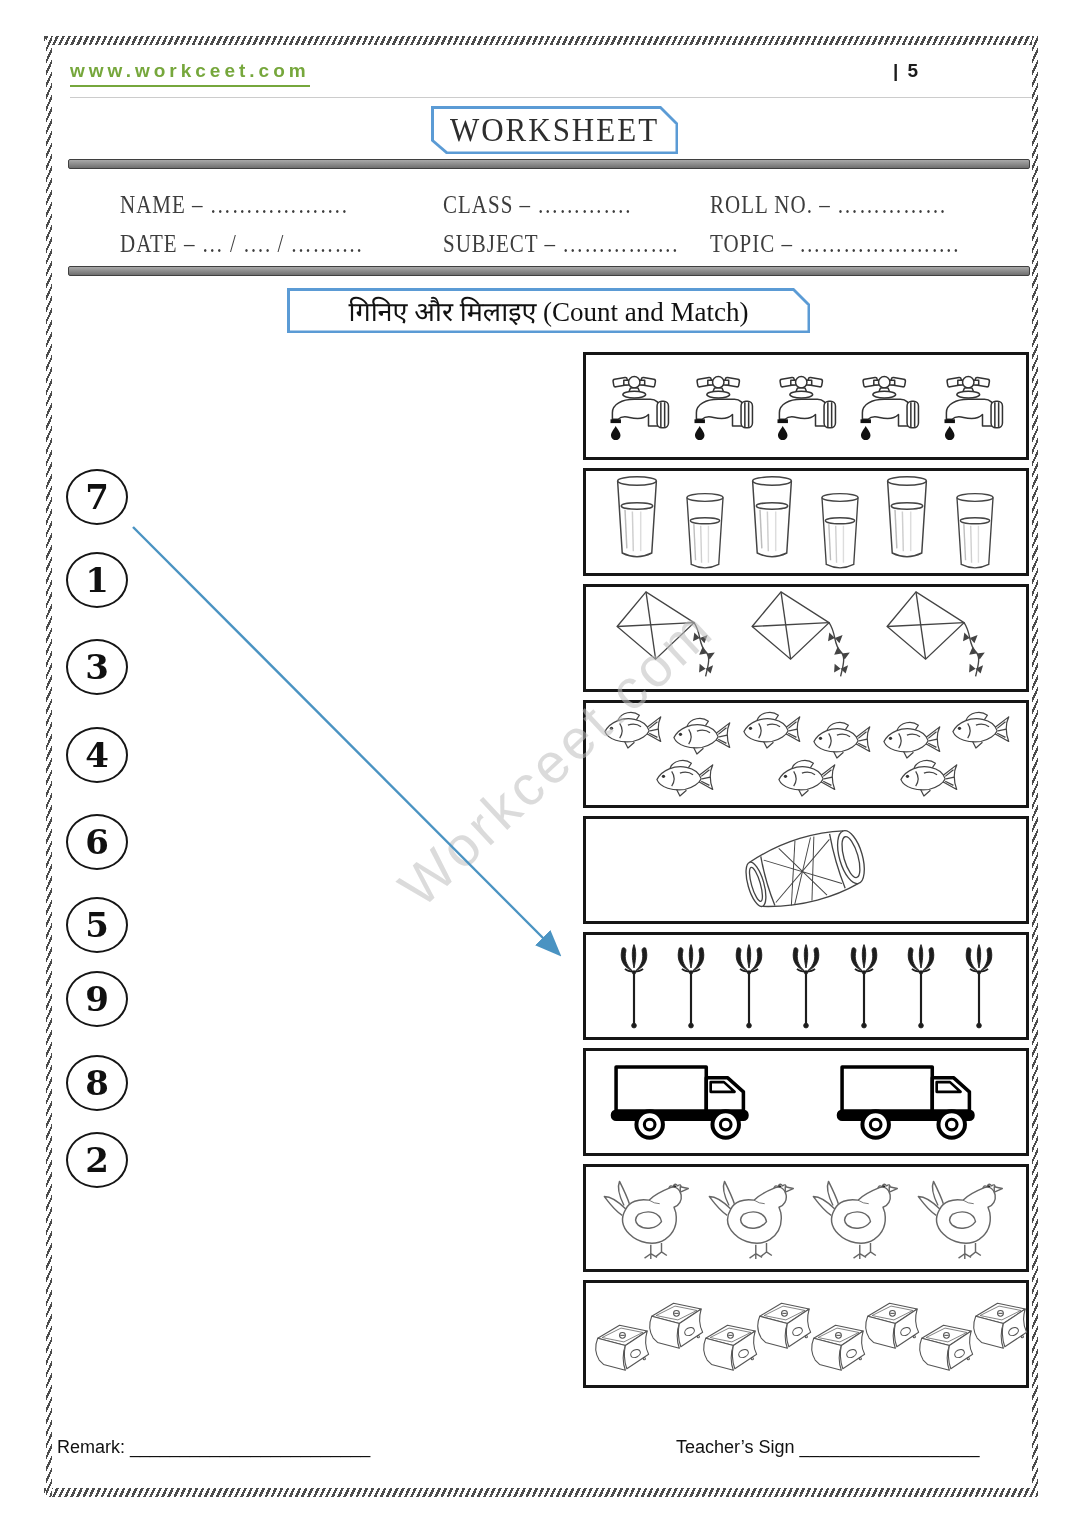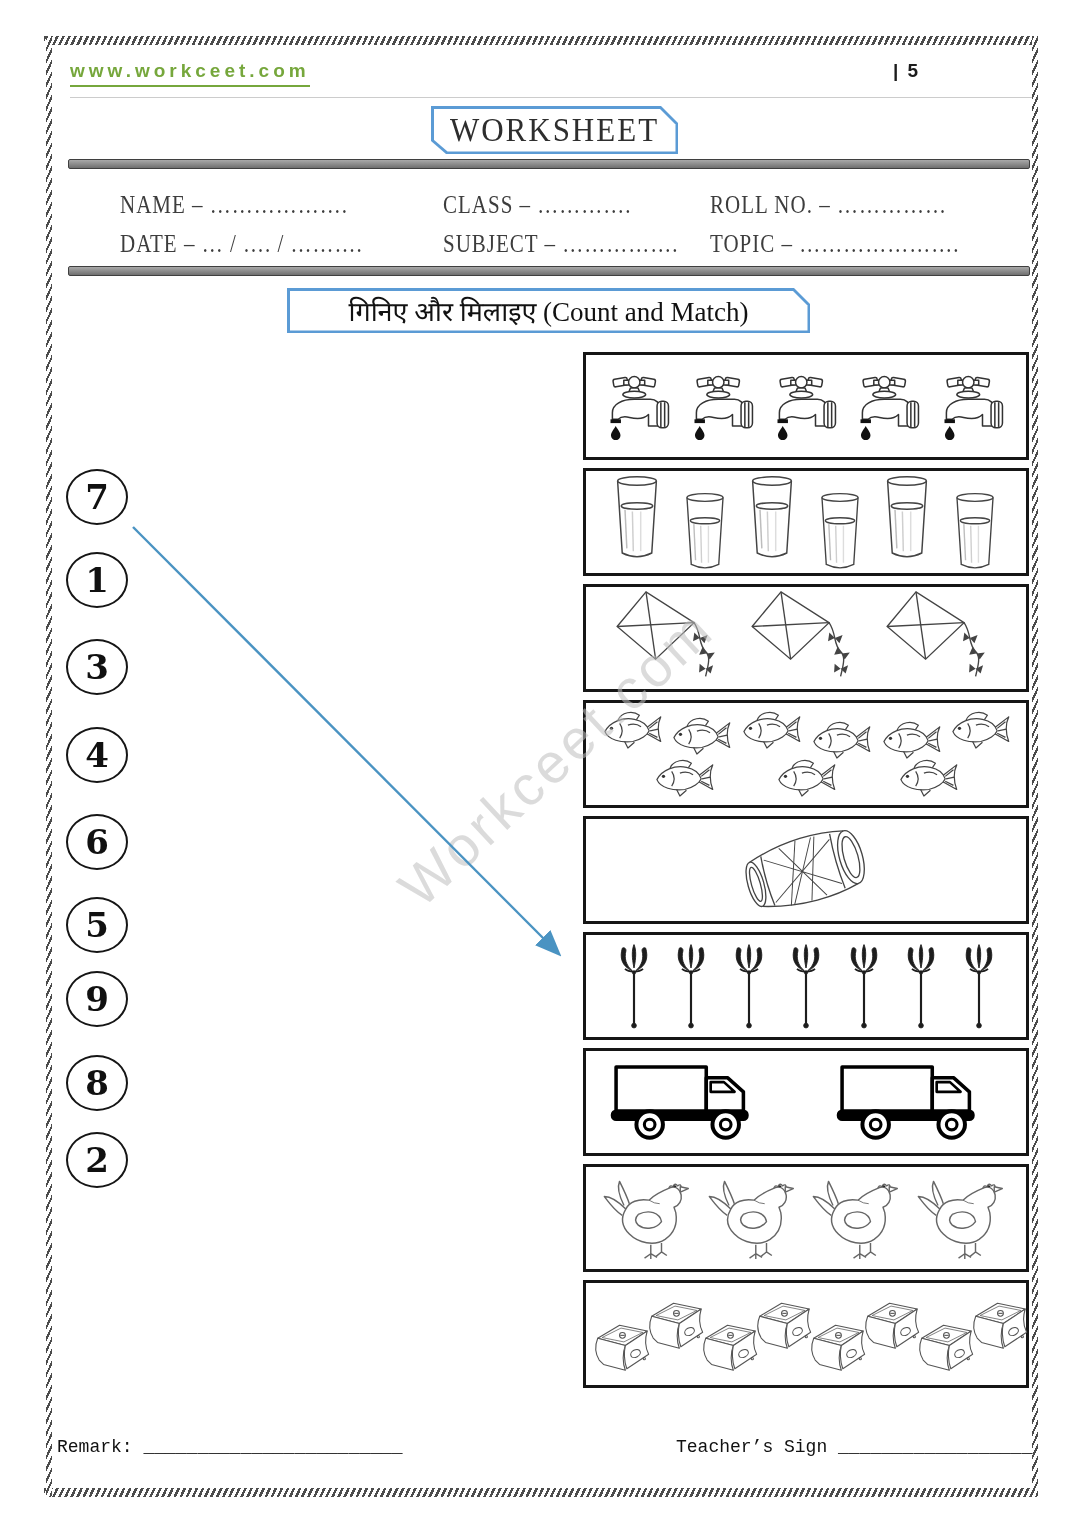--- a/index.html
+++ b/index.html
@@ -86,21 +86,21 @@
 
   
   .wm{position:absolute;left:386px;top:872px;z-index:3;transform:rotate(-43deg);transform-origin:0 0;
       font-family:"Liberation Sans",sans-serif;font-size:56px;letter-spacing:4px;color:#bfbfbf;
       opacity:.55;white-space:nowrap;pointer-events:none;}
 
   
   .arrow-svg{position:absolute;left:0;top:0;width:1086px;height:1536px;z-index:4;pointer-events:none;}
 
   
-  .foot{position:absolute;top:1437px;font-family:Liberation Mono, monospace;font-size:18px;color:#111;
+  .foot{position:absolute;top:1437px;font-family:Liberation Sans, sans-serif;font-size:18px;color:#111;
         white-space:nowrap;}
   .foot-remark{left:57px;} .foot-sign{left:640px;margin-left:36px;}
 </style>
 </head>
 <body>
 
 <div class="page">
 
   <div class="hatch-h b-top"></div>
   <div class="hatch-h b-bottom"></div>

